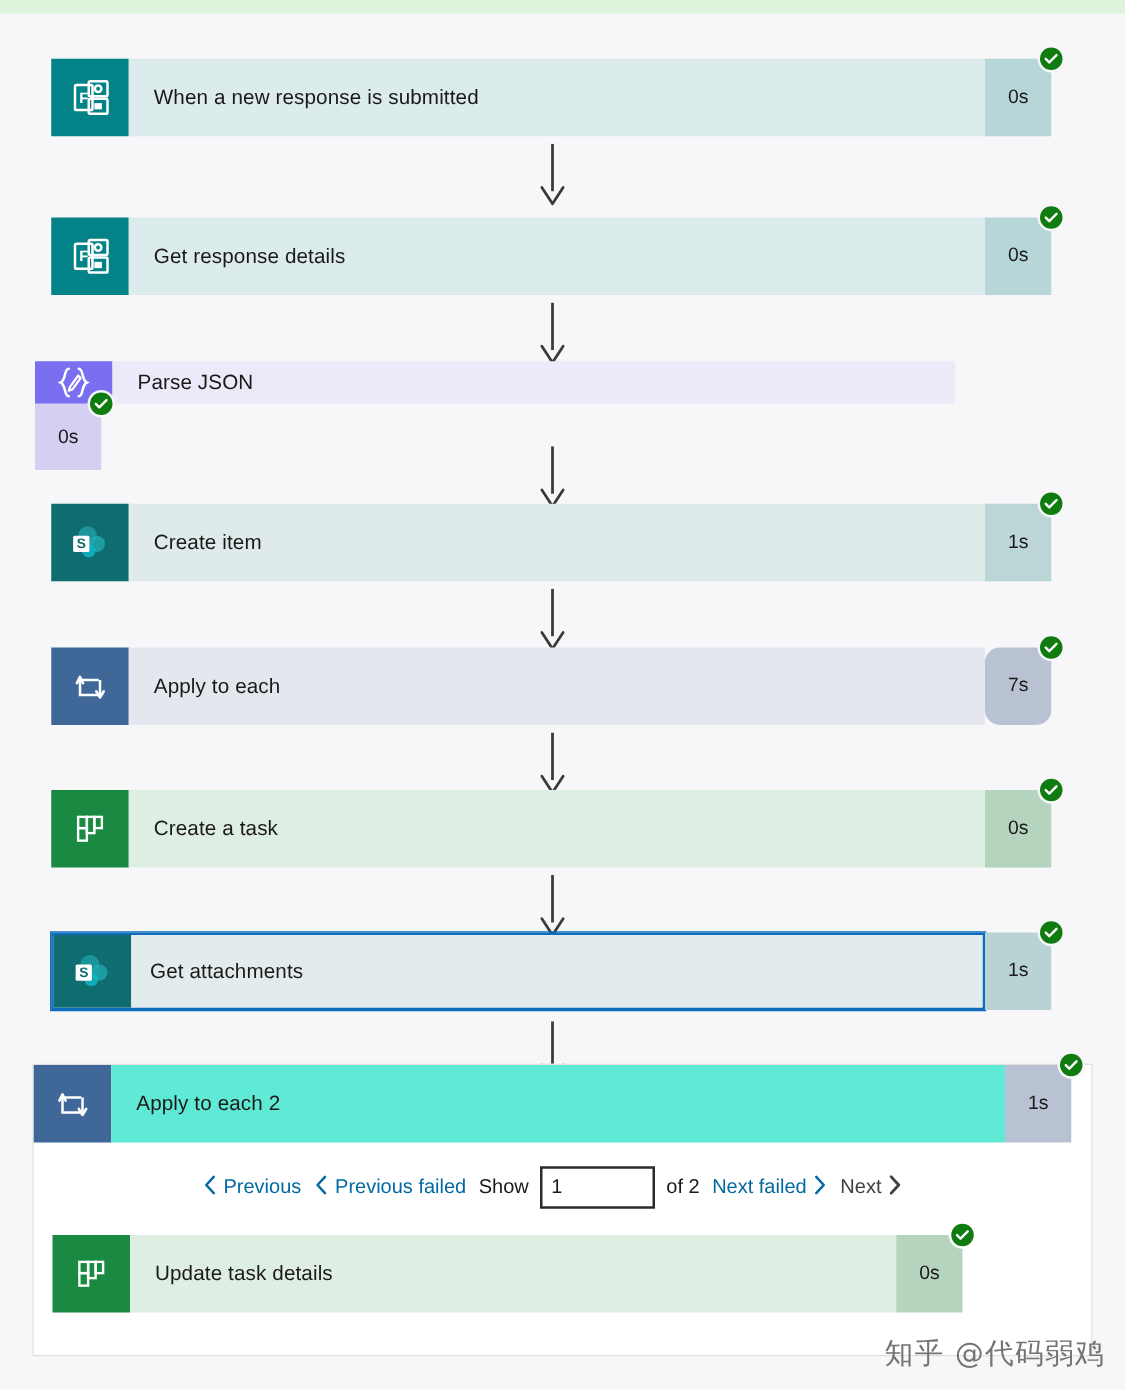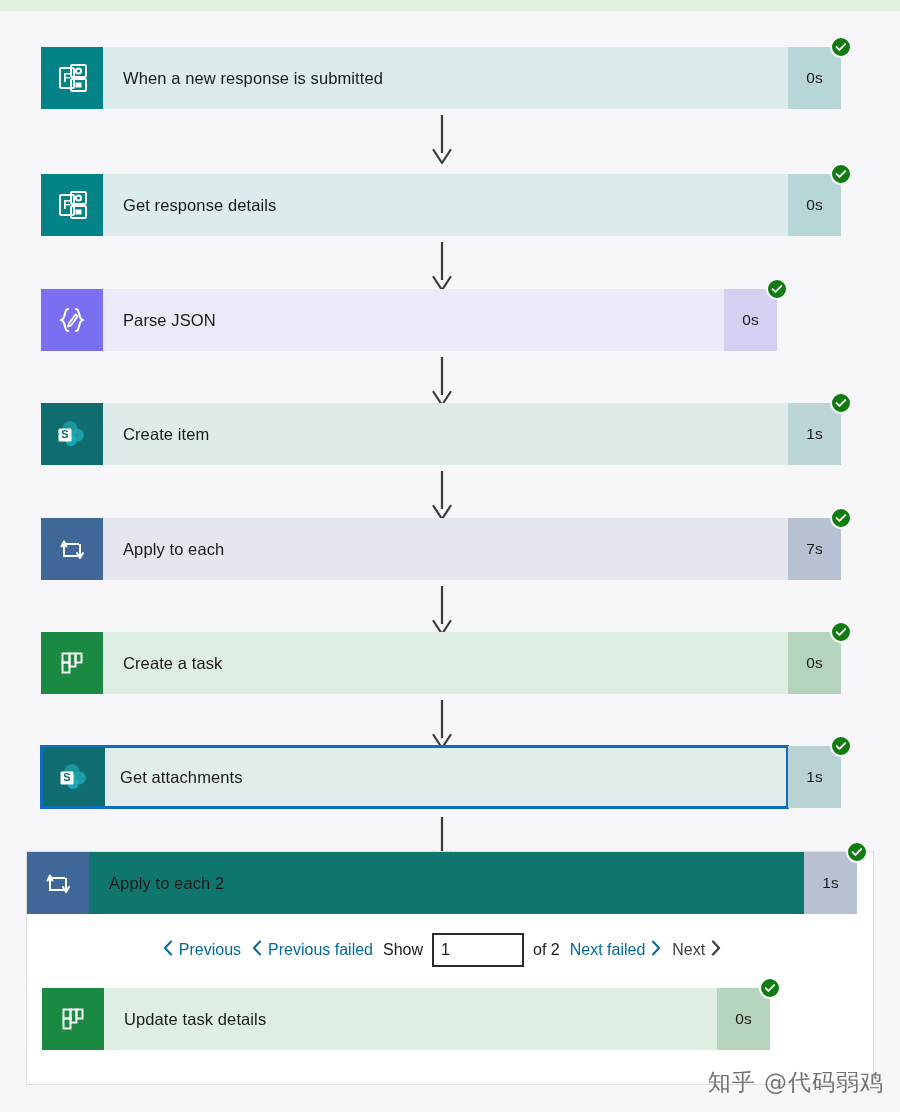--- a/index.html
+++ b/index.html
@@ -241,21 +241,21 @@
     </div>
   </div>
 
   <div class="connector" style="left:430px; top:231px; height:50px;">
     <svg width="24" height="50" viewBox="0 0 24 50">
         <path d="M12 0 L12 38" stroke="#3b3a39" stroke-width="2.2"></path>
         <path d="M3.5 35 L12 48 L20.5 35" fill="none" stroke="#3b3a39" stroke-width="2.2" stroke-linecap="round" stroke-linejoin="round"></path>
       </svg>
   </div>
 
-  <div class="node-row" style="left:41px; top:278px; width:736px;">
+  <div class="node-row" style="left:28px; top:278px; width:736px;flex-direction:column;">
     <div class="node-main">
       <div class="node-icon" style="background:#7a6ff0;">
         <svg width="34" height="34" viewBox="0 0 34 34">
           <path d="M13 6 C9 6 11 15 6.5 17 C11 19 9 28 13 28" fill="none" stroke="#ffffff" stroke-width="2" stroke-linecap="round"></path>
           <path d="M21 6 C25 6 23 15 27.5 17 C23 19 25 28 21 28" fill="none" stroke="#ffffff" stroke-width="2" stroke-linecap="round"></path>
           <path d="M20.5 11.5 L14 20.5 L13 23.5 L16 22.5 L22.5 13.5 Z" fill="none" stroke="#ffffff" stroke-width="1.8" stroke-linejoin="round"></path>
         </svg>
       </div>
       <div class="node-label" style="background:#eceaf9;">Parse JSON</div>
     </div>
@@ -311,21 +311,21 @@
       <div class="node-icon" style="background:#3f6899;">
         <svg width="32" height="32" viewBox="0 0 32 32">
           <path d="M8 11 L8 23 L24 23 L24 12" fill="none" stroke="#ffffff" stroke-width="2" stroke-linecap="square"></path>
           <path d="M8 11 L22 11" fill="none" stroke="#ffffff" stroke-width="2" stroke-linecap="square"></path>
           <path d="M5.5 13.5 L8 8.5 L10.5 13.5" fill="none" stroke="#ffffff" stroke-width="2" stroke-linecap="round" stroke-linejoin="round"></path>
           <path d="M21 20 L24 25 L27 20" fill="none" stroke="#ffffff" stroke-width="2" stroke-linecap="round" stroke-linejoin="round"></path>
         </svg>
       </div>
       <div class="node-label" style="background:#e4e7ee;">Apply to each</div>
     </div>
-    <div class="node-duration" style="background:#b9c2d3;">
+    <div class="node-duration" style="background:#b9c2d3;border-radius:12px;">
       <span>7s</span>
       <span class="status-badge">
         <svg width="12" height="12" viewBox="0 0 12 12">
             <path d="M1.6 6.1 L4.4 8.9 L10.2 3.1" fill="none" stroke="#ffffff" stroke-width="1.9" stroke-linecap="round" stroke-linejoin="round"></path>
           </svg>
       </span>
     </div>
   </div>
 
   <div class="connector" style="left:430px; top:575px; height:50px;">
@@ -399,21 +399,21 @@
     <div id="scope-header">
       <div class="node-main">
         <div class="node-icon" style="background:#3f6899;">
           <svg width="32" height="32" viewBox="0 0 32 32">
             <path d="M8 11 L8 23 L24 23 L24 12" fill="none" stroke="#ffffff" stroke-width="2" stroke-linecap="square"></path>
             <path d="M8 11 L22 11" fill="none" stroke="#ffffff" stroke-width="2" stroke-linecap="square"></path>
             <path d="M5.5 13.5 L8 8.5 L10.5 13.5" fill="none" stroke="#ffffff" stroke-width="2" stroke-linecap="round" stroke-linejoin="round"></path>
             <path d="M21 20 L24 25 L27 20" fill="none" stroke="#ffffff" stroke-width="2" stroke-linecap="round" stroke-linejoin="round"></path>
           </svg>
         </div>
-        <div class="node-label" style="background:#0f766e;">Apply to each 2</div>
+        <div class="node-label" style="background:#5eead4;">Apply to each 2</div>
       </div>
       <div class="node-duration" style="background:#b9c2d3;">
         <span>1s</span>
         <span class="status-badge">
           <svg width="12" height="12" viewBox="0 0 12 12">
               <path d="M1.6 6.1 L4.4 8.9 L10.2 3.1" fill="none" stroke="#ffffff" stroke-width="1.9" stroke-linecap="round" stroke-linejoin="round"></path>
             </svg>
         </span>
       </div>
     </div>

